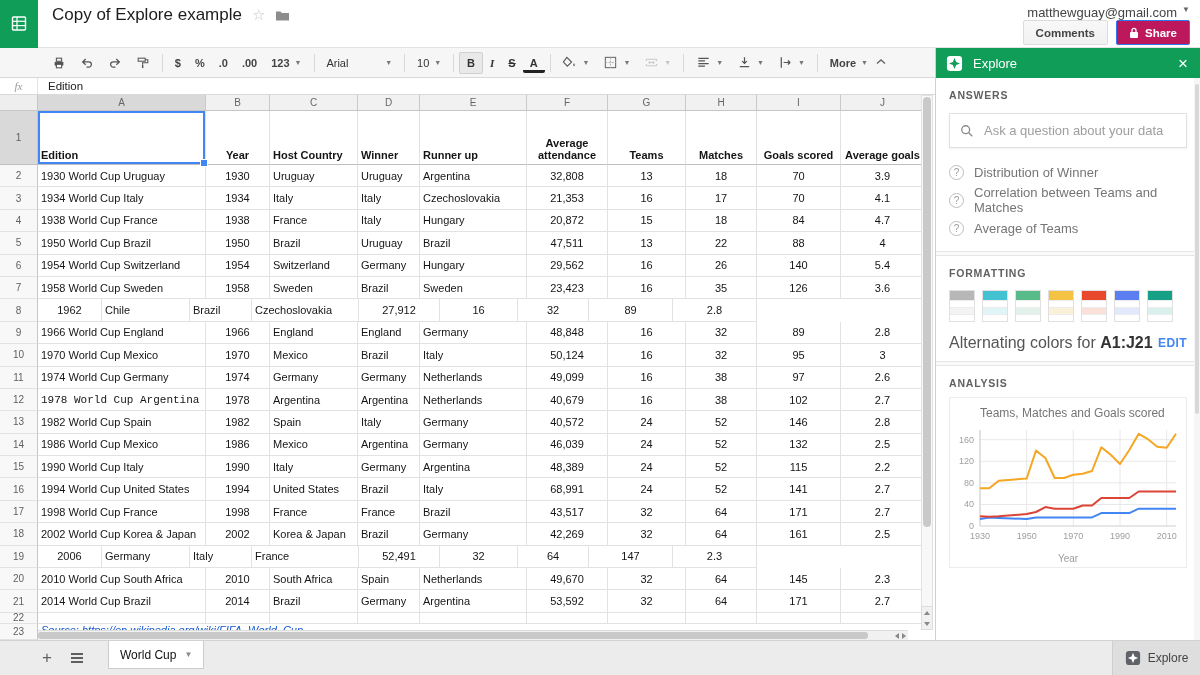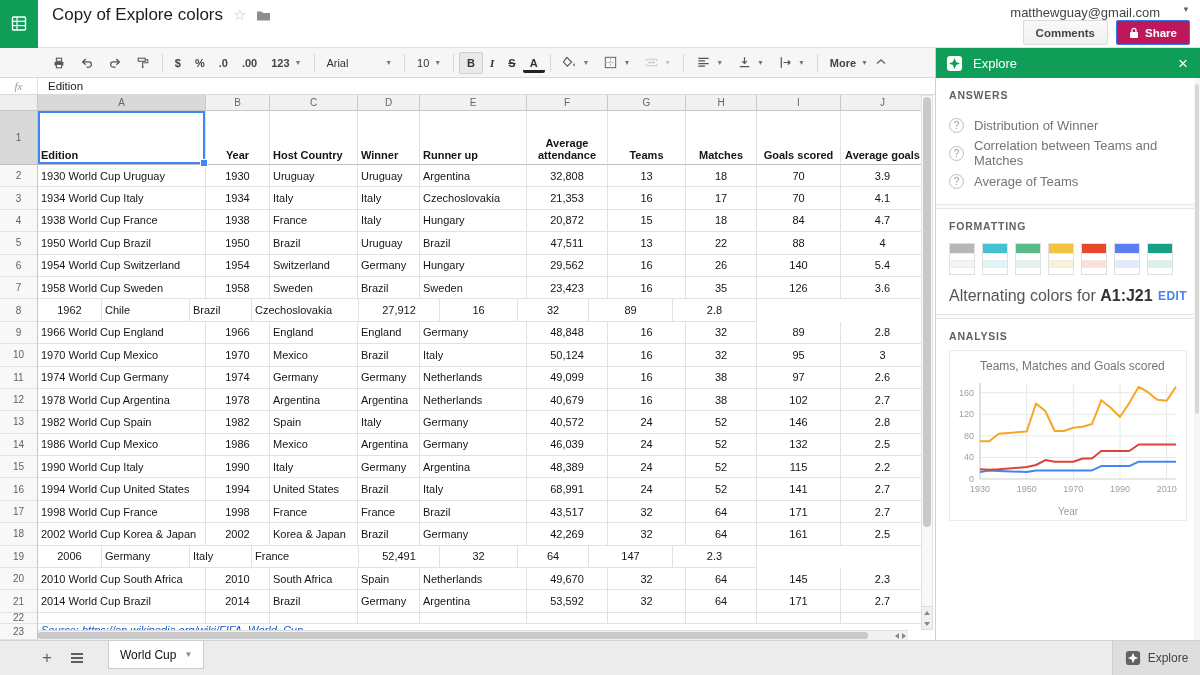--- a/index.html
+++ b/index.html
@@ -11,21 +11,21 @@
   .topbar{height:48px;display:flex;border-bottom:1px solid #e2e2e2;background:#fff}
   .logo{width:38px;height:48px;background:#0F9D58;display:flex;align-items:center;justify-content:center;flex:0 0 auto}
   .title-block{flex:1;padding:4px 0 0 14px;display:flex;flex-direction:column;justify-content:space-between}
   .title-row{display:flex;align-items:center;gap:10px;height:22px}
   .doc-title{font-size:17px;color:#1c1c1c}
   .star{color:#c7c7c7;font-size:15px;cursor:pointer}
   .menubar{display:flex;align-items:center;gap:19px;height:22px;padding-bottom:3px}
   .menu-item{font-size:13px;color:#333;cursor:pointer}
   .last-edit{font-size:12.5px;color:#9a9a9a;margin-left:4px}
   .account-block{width:260px;padding:5px 10px 4px 0;display:flex;flex-direction:column;align-items:flex-end;justify-content:space-between}
-  .account-row{font-size:13px;color:#444;display:flex;align-items:flex-start;gap:22px}
+  .account-row{font-size:13px;color:#444;display:flex;align-items:flex-start;gap:5px}
   .caret{font-size:8px;color:#666}
   .btn-row{display:flex;gap:8px}
   .btn{height:25px;padding:0 12px;border-radius:2px;font-size:11.5px;font-weight:bold;display:flex;align-items:center;gap:6px;cursor:pointer}
   .btn-comments{background:linear-gradient(#f8f8f8,#f1f1f1);border:1px solid #dcdcdc;color:#444}
   .btn-share{background:#be185d;border:1px solid #3079ed;color:#fff}
 
   
   .content{display:flex;height:592px}
   .left-col{width:935px;display:flex;flex-direction:column}
 
@@ -140,21 +140,21 @@
     <div class="logo">
       <svg width="20" height="20" viewBox="0 0 20 20">
         <rect x="3.5" y="3" width="13" height="13" rx="1" fill="none" stroke="#fff" stroke-width="1.4"></rect>
         <line x1="3.5" y1="7.3" x2="16.5" y2="7.3" stroke="#fff" stroke-width="1.2"></line>
         <line x1="3.5" y1="11.6" x2="16.5" y2="11.6" stroke="#fff" stroke-width="1.2"></line>
         <line x1="8" y1="3" x2="8" y2="16" stroke="#fff" stroke-width="1.2"></line>
       </svg>
     </div>
     <div class="title-block">
       <div class="title-row">
-        <span class="doc-title">Copy of Explore colors</span>
+        <span class="doc-title">Copy of Explore example</span>
         <span class="star">☆</span>
         <svg width="15" height="13" viewBox="0 0 15 13">
           <path d="M1 2.5 h4.5 l1.3 1.6 H14 v7.4 H1 Z" fill="#8d8d8d"></path>
         </svg>
       </div>
     </div>
     <div class="account-block">
       <div class="account-row">
         <span>matthewguay@gmail.com</span>
         <span class="caret">▼</span>
@@ -437,21 +437,21 @@
               <div class="cell" style="width: 62px;">Germany</div>
               <div class="cell" style="width: 107px;">Netherlands</div>
               <div class="cell num" style="width: 81px;">49,099</div>
               <div class="cell num" style="width: 78px;">16</div>
               <div class="cell num" style="width: 71px;">38</div>
               <div class="cell num" style="width: 84px;">97</div>
               <div class="cell num" style="width: 84px;">2.6</div>
             </div>
             <div class="grow rdata">
               <div class="rnum">12</div>
-              <div class="cell" style="width: 168px;">1978 World Cup Argentina</div>
+              <div class="cell" style="width: 168px; font-family: Liberation Mono, monospace;">1978 World Cup Argentina</div>
               <div class="cell num" style="width: 64px;">1978</div>
               <div class="cell" style="width: 88px;">Argentina</div>
               <div class="cell" style="width: 62px;">Argentina</div>
               <div class="cell" style="width: 107px;">Netherlands</div>
               <div class="cell num" style="width: 81px;">40,679</div>
               <div class="cell num" style="width: 78px;">16</div>
               <div class="cell num" style="width: 71px;">38</div>
               <div class="cell num" style="width: 84px;">102</div>
               <div class="cell num" style="width: 84px;">2.7</div>
             </div>
@@ -613,20 +613,27 @@
           <rect x="1" y="1" width="16" height="16" rx="3.5" fill="#fff"></rect>
           <path d="M9 3.2 L10.7 7.3 L14.8 9 L10.7 10.7 L9 14.8 L7.3 10.7 L3.2 9 L7.3 7.3 Z" fill="#0F9D58"></path>
         </svg>
         <span class="exp-title">Explore</span>
         <span class="exp-close">×</span>
       </div>
       <div class="exp-body">
 
         <div class="sec">
           <div class="sec-h">ANSWERS</div>
+          <div class="searchbox">
+            <svg width="14" height="14" viewBox="0 0 16 16">
+              <circle cx="6.5" cy="6.5" r="4.5" fill="none" stroke="#8a8a8a" stroke-width="1.5"></circle>
+              <line x1="10" y1="10" x2="14" y2="14" stroke="#8a8a8a" stroke-width="1.5"></line>
+            </svg>
+            <span class="placeholder">Ask a question about your data</span>
+          </div>
           <div class="qlist">
               <div class="qitem">
                 <span class="qicon">?</span>
                 <span class="qtext">Distribution of Winner</span>
               </div>
               <div class="qitem">
                 <span class="qicon">?</span>
                 <span class="qtext">Correlation between Teams and Matches</span>
               </div>
               <div class="qitem">

